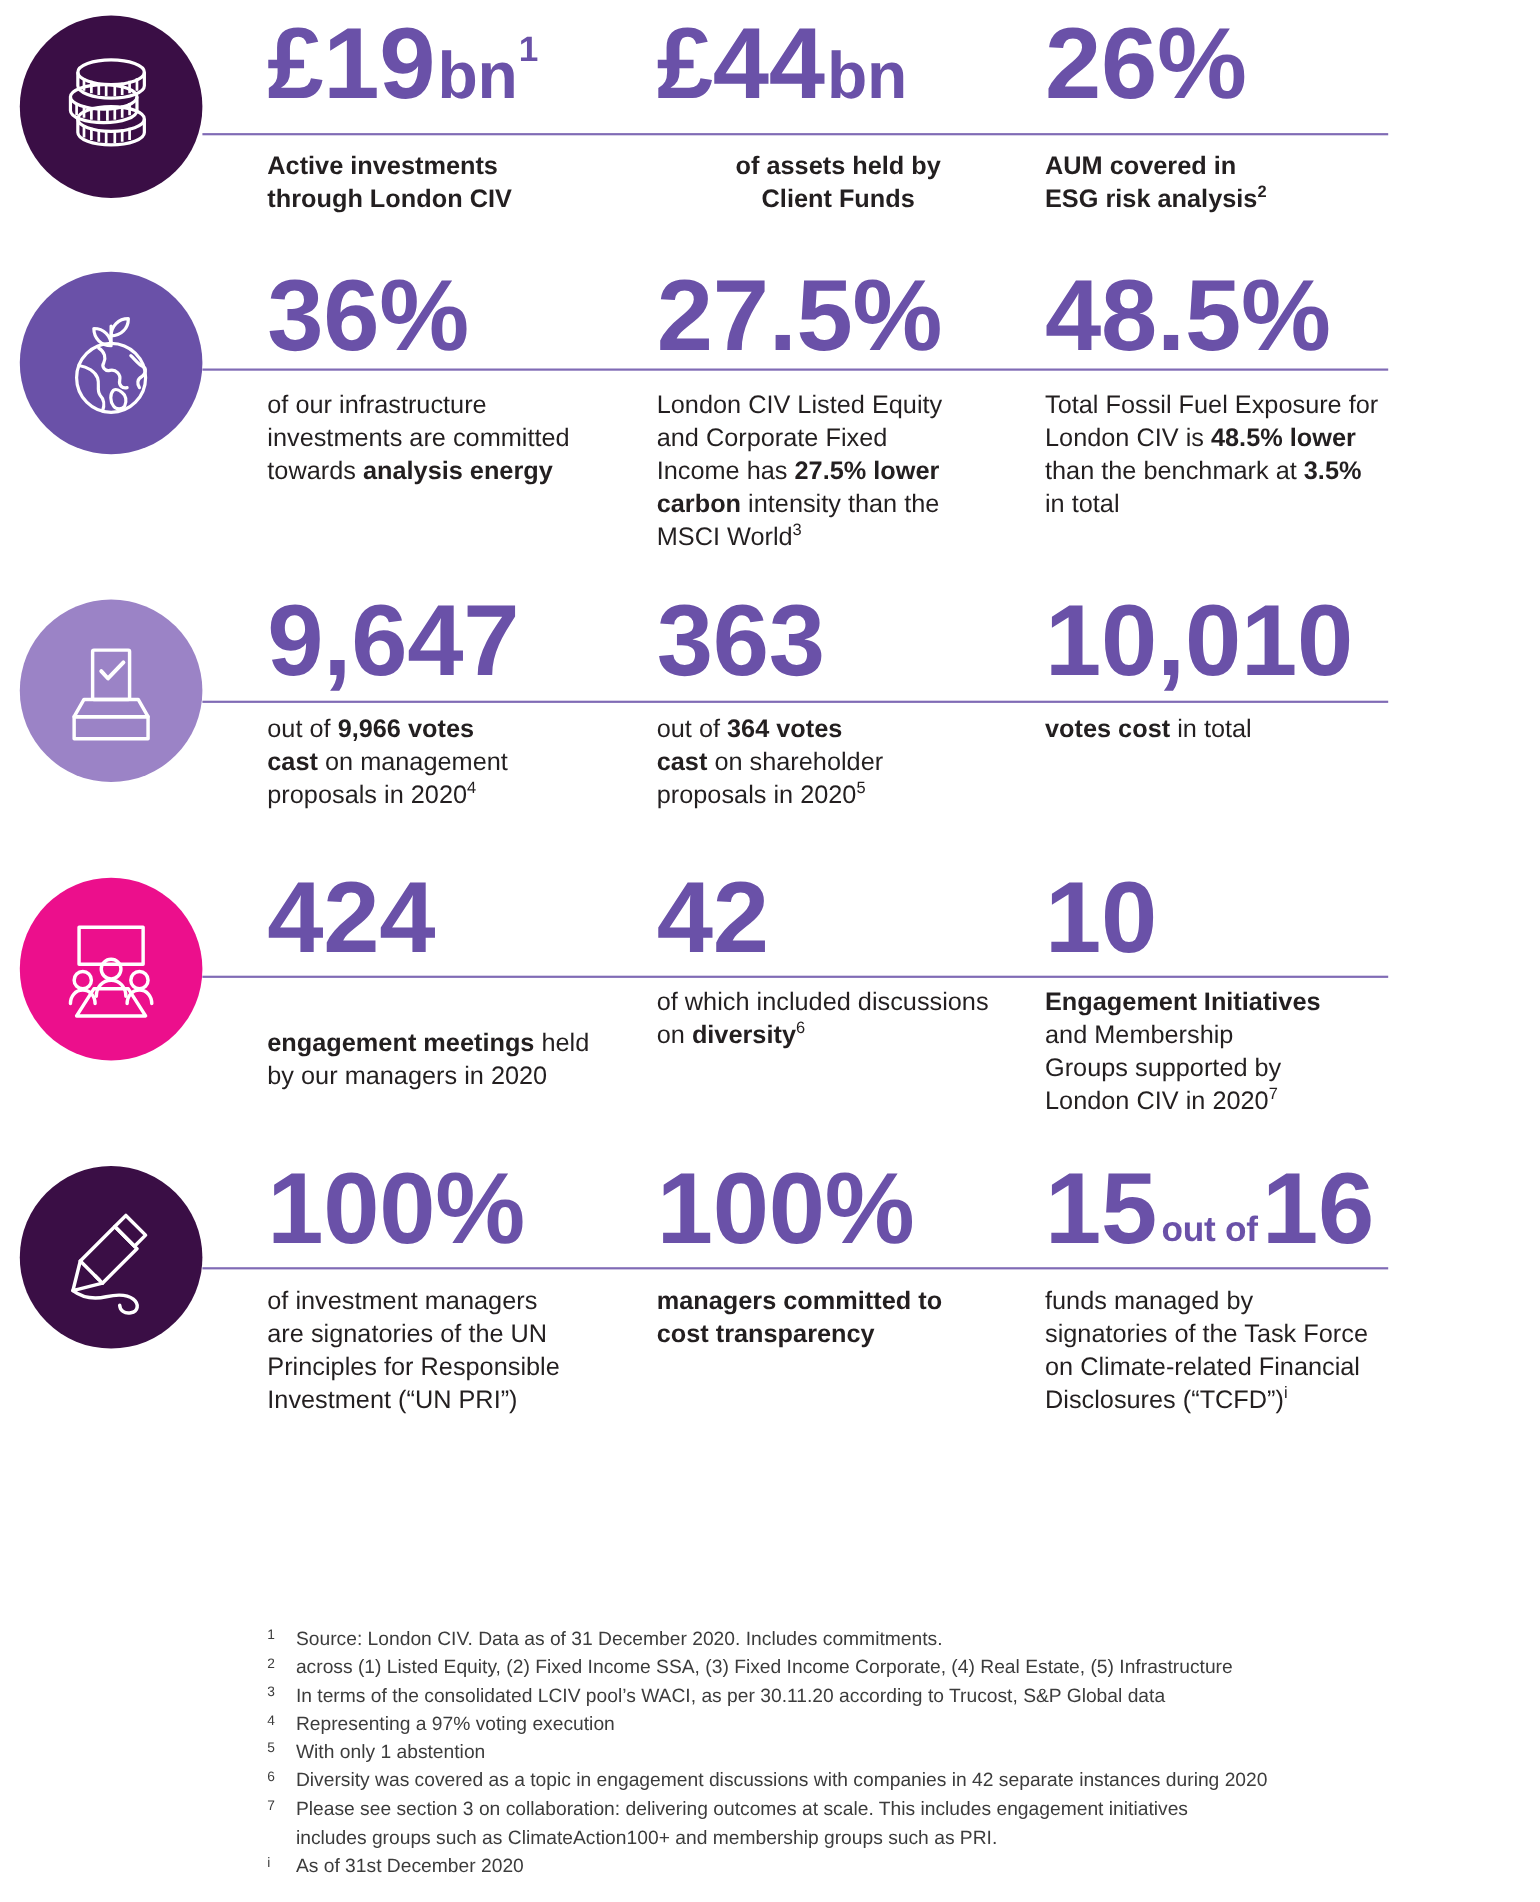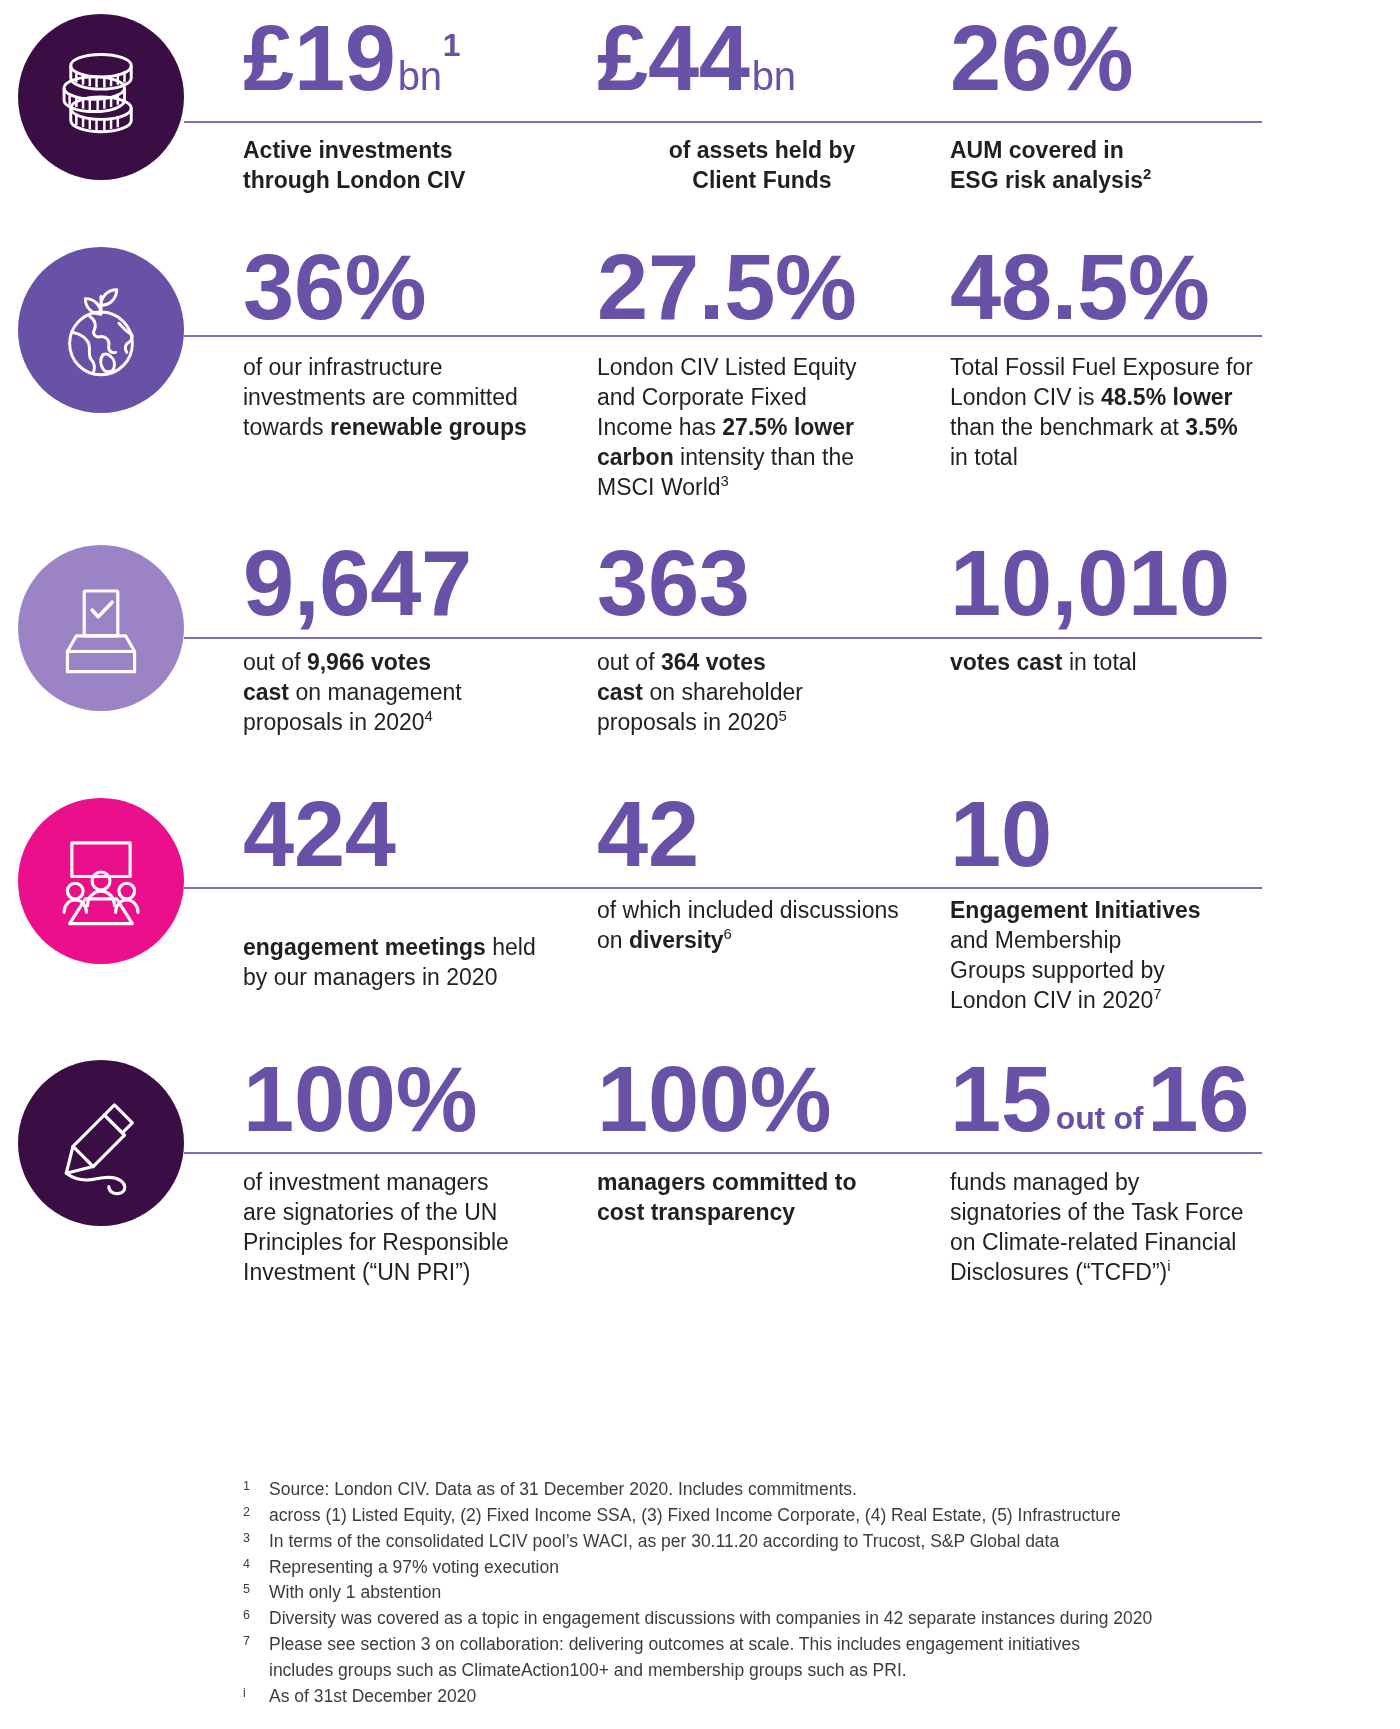--- a/index.html
+++ b/index.html
@@ -32,21 +32,21 @@
   .figure {
     color: #6a51a8;
     font-weight: 700;
     line-height: 0.96;
     letter-spacing: -0.015em;
     white-space: nowrap;
     display: flex;
     align-items: baseline;
   }
   .figure .main { font-size: 92px; }
-  .figure .unit { font-size: 40px; font-weight: 400; margin-left: 2px; }
+  .figure .unit { font-size: 60px; font-weight: 700; margin-left: 2px; }
   .figure .sup  { font-size: 32px; vertical-align: super; position: relative; top: -34px; font-weight: 600; margin-left: 1px; }
   .figure .outof { font-size: 32px; font-weight: 700; margin: 0 4px; position: relative; top: -2px; }
 
   
   .rule {
     position: absolute;
     height: 2px;
     background: #6a51a8;
     opacity: 0.85;
   }
@@ -129,21 +129,21 @@
     <path d="M24 52c7 1 13 5 15 10 2 6-1 10 2 14 3 3 4 8 2 13"></path>
     <path d="M40 38c5 3 6 8 4 12-2 3 1 7 5 6 5-1 9 3 8 8-1 4 2 7 6 6"></path>
     <path d="M66 44c4 4 7 8 10 9 3 1 2 6-1 8-4 2-4 6-2 9"></path>
     <path d="M52 72c-3 3-3 9 0 13 2 3 7 3 9 0 2-4 1-9-2-11-2-2-5-3-7-2z"></path>
   </svg>
       </div>
       <div class="rule" style="top: 335px; left: 184px; width: 1078px;"></div>
       <div class="figure" style="position: absolute; left: 243px; width: 330px; top: 243px;">
         <span class="main">36%</span>
       </div>
-      <div class="caption" style="position: absolute; left: 243px; width: 330px; top: 353px;">of our infrastructure<br>investments are committed<br>towards <b>renewable groups</b></div>
+      <div class="caption" style="position: absolute; left: 243px; width: 330px; top: 353px;">of our infrastructure<br>investments are committed<br>towards <b>analysis energy</b></div>
       <div class="figure" style="position: absolute; left: 597px; width: 330px; top: 243px;">
         <span class="main">27.5%</span>
       </div>
       <div class="caption" style="position: absolute; left: 597px; width: 330px; top: 353px;">London CIV Listed Equity<br>and Corporate Fixed<br>Income has <b>27.5% lower<br>carbon</b> intensity than the<br>MSCI World<sup>3</sup></div>
       <div class="figure" style="position: absolute; left: 950px; width: 320px; top: 243px;">
         <span class="main">48.5%</span>
       </div>
       <div class="caption" style="position: absolute; left: 950px; width: 320px; top: 353px;">Total Fossil Fuel Exposure for<br>London CIV is <b>48.5% lower</b><br>than the benchmark at <b>3.5%</b><br>in total</div>
       <div class="icon-badge" style="top: 545px; background: rgb(155, 131, 198);">
         <svg width="112" height="112" viewBox="0 0 100 100" fill="none" stroke="#ffffff" stroke-width="2.8" stroke-linejoin="round" stroke-linecap="round">
@@ -158,21 +158,21 @@
         <span class="main">9,647</span>
       </div>
       <div class="caption" style="position: absolute; left: 243px; width: 330px; top: 648px;">out of <b>9,966 votes<br>cast</b> on management<br>proposals in 2020<sup>4</sup></div>
       <div class="figure" style="position: absolute; left: 597px; width: 330px; top: 539px;">
         <span class="main">363</span>
       </div>
       <div class="caption" style="position: absolute; left: 597px; width: 330px; top: 648px;">out of <b>364 votes<br>cast</b> on shareholder<br>proposals in 2020<sup>5</sup></div>
       <div class="figure" style="position: absolute; left: 950px; width: 320px; top: 539px; text-align: right;">
         <span class="main">10,010</span>
       </div>
-      <div class="caption" style="position: absolute; left: 950px; width: 320px; top: 648px;"><b>votes cast</b> in total</div>
+      <div class="caption" style="position: absolute; left: 950px; width: 320px; top: 648px;"><b>votes cost</b> in total</div>
       <div class="icon-badge" style="top: 798px; background: rgb(236, 15, 140);">
         <svg width="112" height="112" viewBox="0 0 100 100" fill="none" stroke="#ffffff" stroke-width="2.8" stroke-linejoin="round" stroke-linecap="round">
     <rect x="24" y="16" width="52" height="30"></rect>
     <circle cx="50" cy="50" r="8"></circle>
     <path d="M38 72c0-7 5-13 12-13s12 6 12 13"></path>
     <circle cx="27" cy="59" r="7"></circle>
     <path d="M17 78c0-6 4-11 10-11s10 5 10 11"></path>
     <circle cx="73" cy="59" r="7"></circle>
     <path d="M63 78c0-6 4-11 10-11s10 5 10 11"></path>
     <path d="M36 66h28l14 22H22z"></path>

